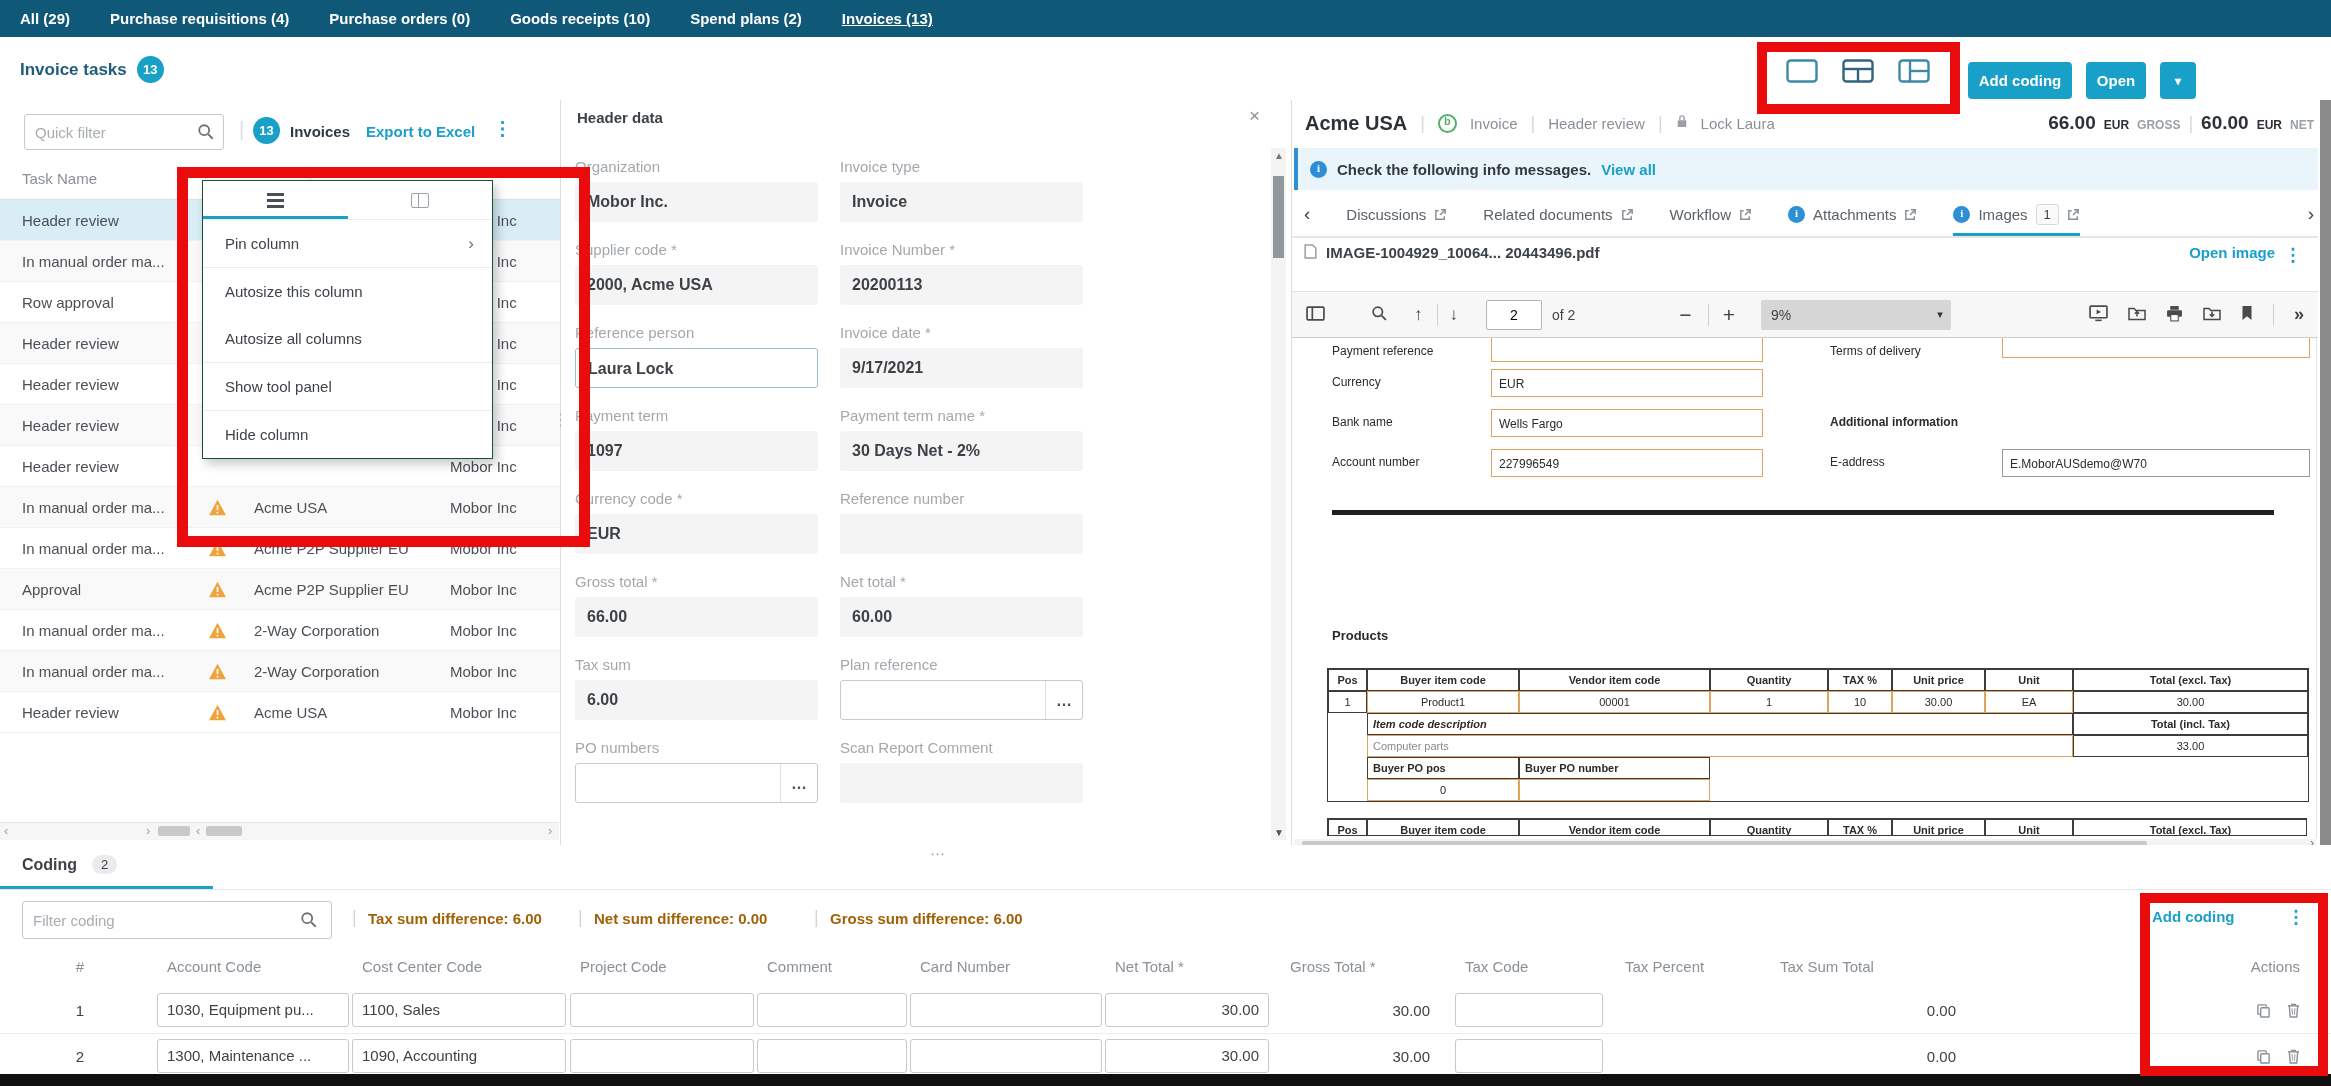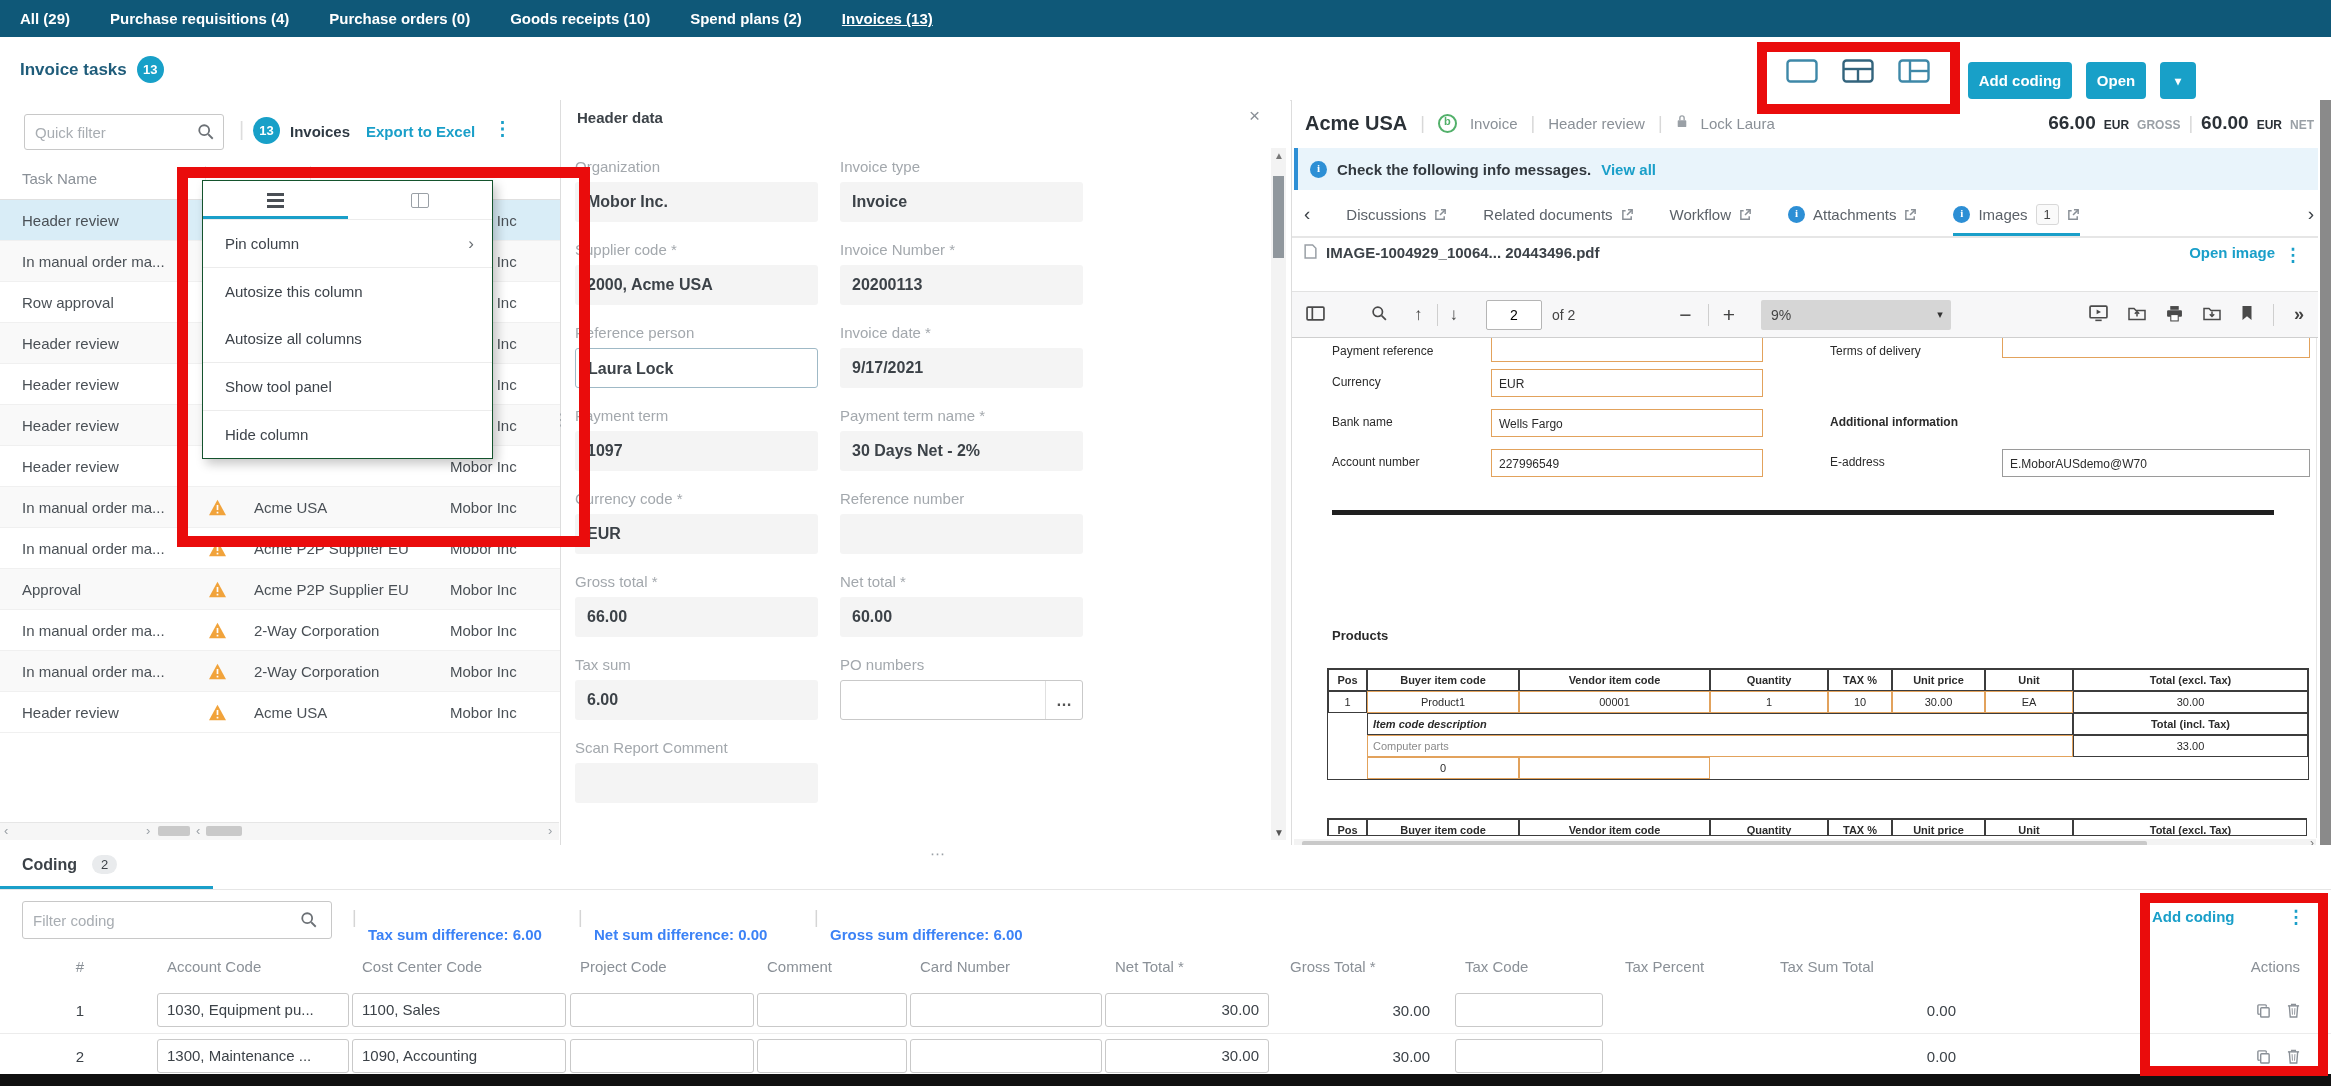--- a/index.html
+++ b/index.html
@@ -134,21 +134,21 @@
   .cod-tabrow{position:absolute;top:0;left:0;right:0;height:44px;border-bottom:1px solid #e6e6e6;}
   .cod-tab{position:absolute;left:22px;top:11px;font-size:16px;font-weight:700;color:#3c4248;cursor:pointer;}
   .cod-badge{position:absolute;left:92px;top:10px;background:#e9ebed;border-radius:11px;padding:2px 9px;font-size:13px;color:#3c4248;}
   .cod-underline{position:absolute;left:0;top:41px;width:213px;height:3px;background:#1a9fc9;}
   .cod-handle{position:absolute;left:930px;top:0px;color:#9aa0a6;font-size:15px;letter-spacing:2px;cursor:row-resize;}
   .cod-filter{position:absolute;left:22px;top:56px;width:310px;height:38px;border:1px solid #c8c8c8;border-radius:3px;
               padding:0 34px 0 10px;font-size:15px;font-family:inherit;color:#444;box-sizing:border-box;}
   .cod-filter::placeholder{color:#a8adb2;}
   .cf-icon{position:absolute;left:300px;top:66px;}
   .sum-sep{position:absolute;top:62px;color:#d5d5d5;font-size:18px;}
-  .sum{position:absolute;top:81px;font-size:15px;font-weight:700;color:#3b82f6;white-space:nowrap;}
+  .sum{position:absolute;top:65px;font-size:15px;font-weight:700;color:#a16207;white-space:nowrap;}
   .addcoding2{position:absolute;left:2152px;top:63px;color:#1a9fc9;font-weight:700;font-size:15px;cursor:pointer;}
   .ac-kebab{position:absolute;left:2287px;top:61px;}
   .cod-hrow{position:absolute;top:100px;left:0;right:0;height:42px;font-size:15px;color:#8a9097;}
   .cod-row{position:absolute;left:0;right:0;height:46px;border-bottom:1px solid #ececec;font-size:15px;color:#3c4248;}
   .cc{position:absolute;top:0;height:100%;display:flex;align-items:center;box-sizing:border-box;}
   .cc-num{left:55px;width:50px;justify-content:center;}
   .cc-account{left:157px;width:192px;}
   .cc-cost{left:352px;width:214px;}
   .cc-project{left:570px;width:184px;}
   .cc-comment{left:757px;width:150px;}
@@ -428,20 +428,27 @@
           </div>
         <div class="fcell">
             <div class="flabel">Net total *</div>
             <div class="vbox">60.00</div>
           </div>
         <div class="fcell">
             <div class="flabel">Tax sum</div>
             <div class="vbox">6.00</div>
           </div>
         <div class="fcell">
+            <div class="flabel">Plan reference</div>
+            <div class="vbox v-ellip">
+              <span class="v-val"></span>
+              <span class="dots"></span>
+            </div>
+          </div>
+        <div class="fcell">
             <div class="flabel">PO numbers</div>
             <div class="vbox v-ellip">
               <span class="v-val"></span>
               <span class="dots"></span>
             </div>
           </div>
         <div class="fcell">
             <div class="flabel">Scan Report Comment</div>
             <div class="vbox"></div>
           </div>
@@ -638,20 +645,30 @@
             <div class="sp27 c-dk talign-l" style="font-weight:700;font-style:italic;">Item code description</div>
             <div class="c-dk" style="font-weight:700;">Total (incl. Tax)</div>
           </div>
           <div class="pt-row">
             <div class="c-no"></div>
             <div class="sp27 c-or talign-l" style="color:#8a8a8a;">Computer parts</div>
             <div class="c-dk">33.00</div>
           </div>
           <div class="pt-row">
             <div class="c-no"></div>
+            <div class="c-dk talign-l" style="font-weight:700;">Buyer PO pos</div>
+            <div class="c-dk talign-l" style="font-weight:700;">Buyer PO number</div>
+            <div class="c-no"></div>
+              <div class="c-no"></div>
+              <div class="c-no"></div>
+              <div class="c-no"></div>
+              <div class="c-no"></div>
+          </div>
+          <div class="pt-row">
+            <div class="c-no"></div>
             <div class="c-or">0</div>
             <div class="c-or"></div>
             <div class="c-no"></div>
               <div class="c-no"></div>
               <div class="c-no"></div>
               <div class="c-no"></div>
               <div class="c-no"></div>
           </div>
         </div>
 

